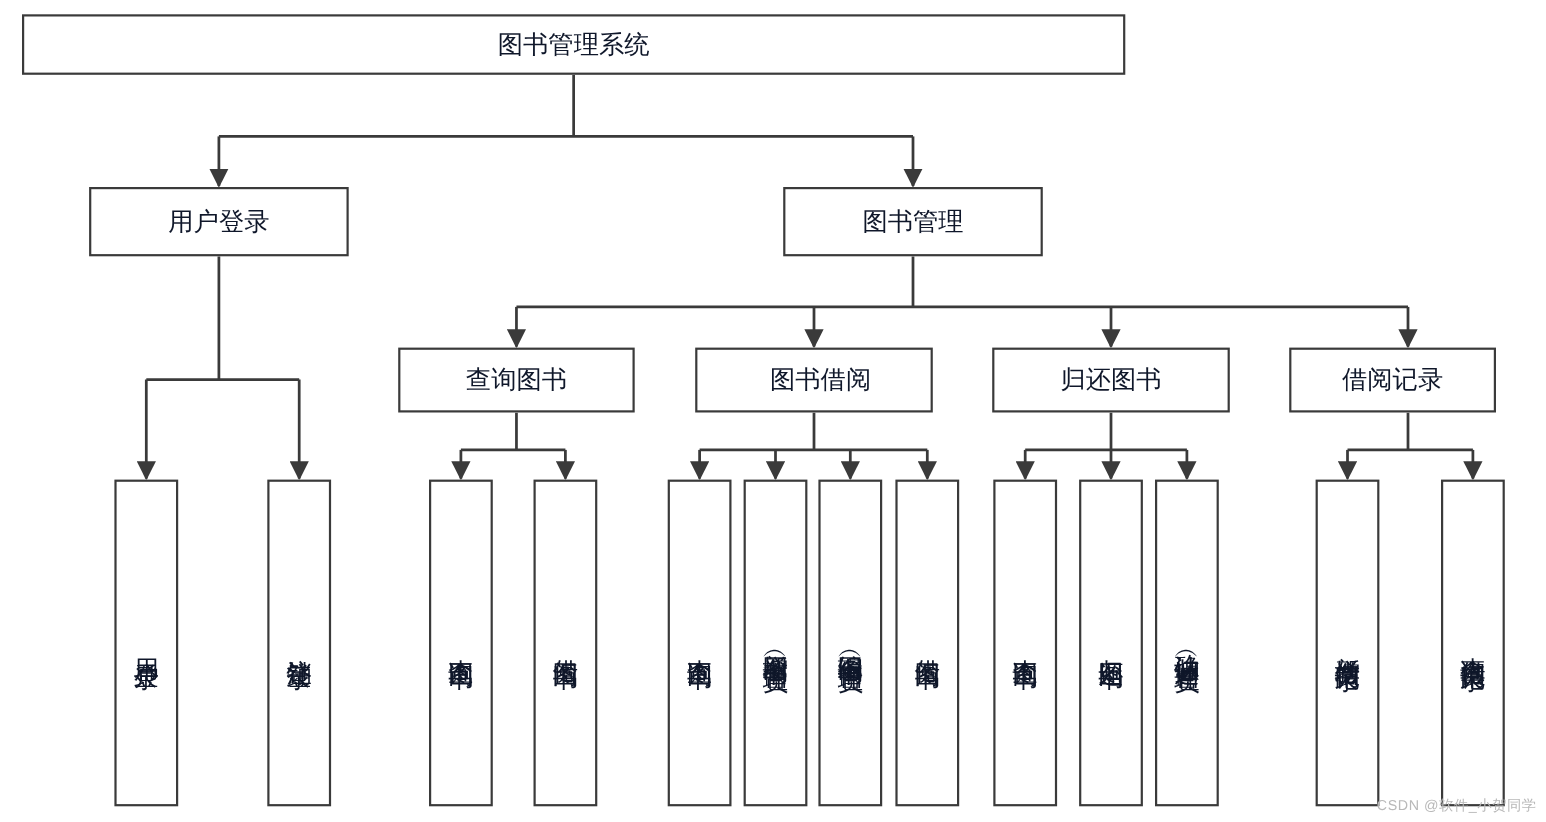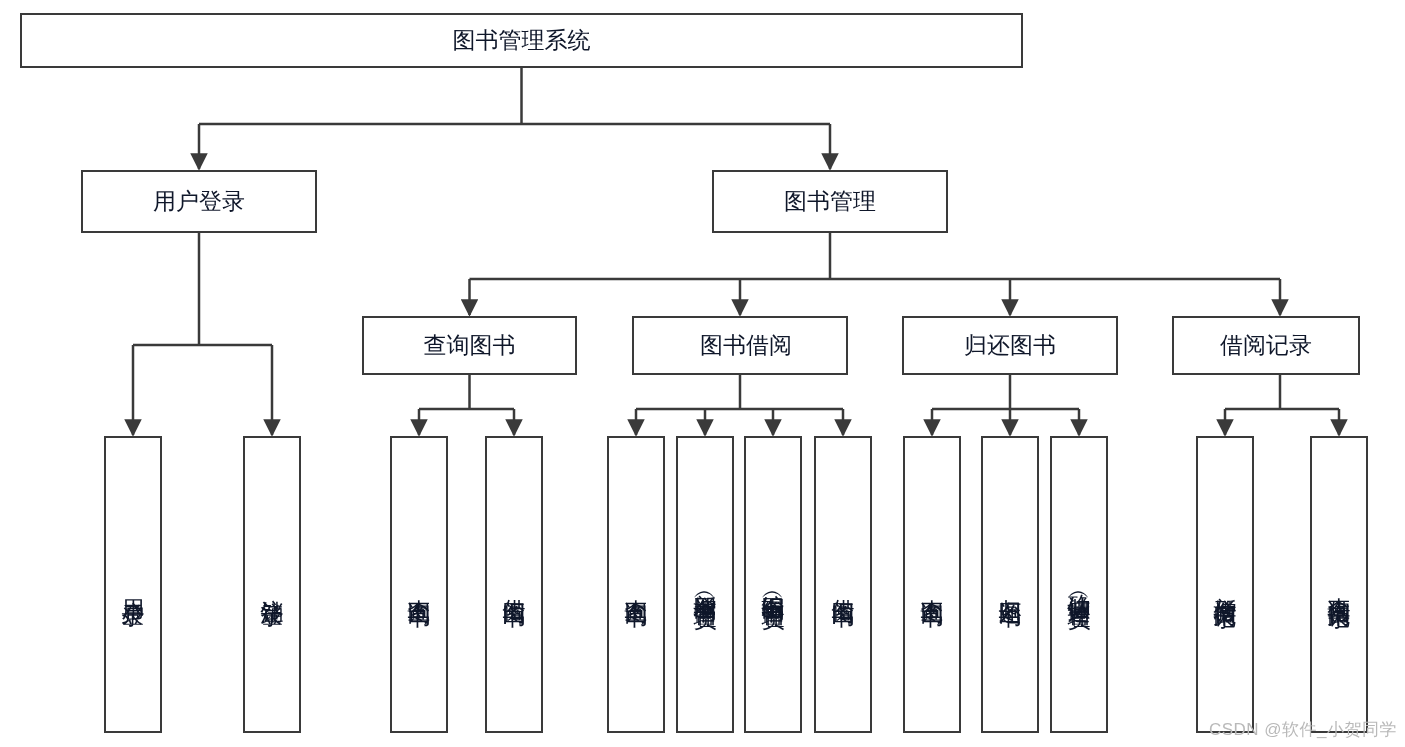--- a/index.html
+++ b/index.html
@@ -50,21 +50,21 @@
     writing-mode: vertical-rl;
     text-orientation: upright;
     font-size: 23px;
     letter-spacing: 2px;
     line-height: 1;
   }
   #watermark {
     position: absolute;
     right: 8px;
     bottom: 6px;
-    font-size: 17px;
+    font-size: 13px;
     color: #b9b9b9;
     letter-spacing: 0.5px;
     z-index: 5;
     white-space: nowrap;
   }
 </style>
 </head>
 <body>
 
 <div id="canvas">

